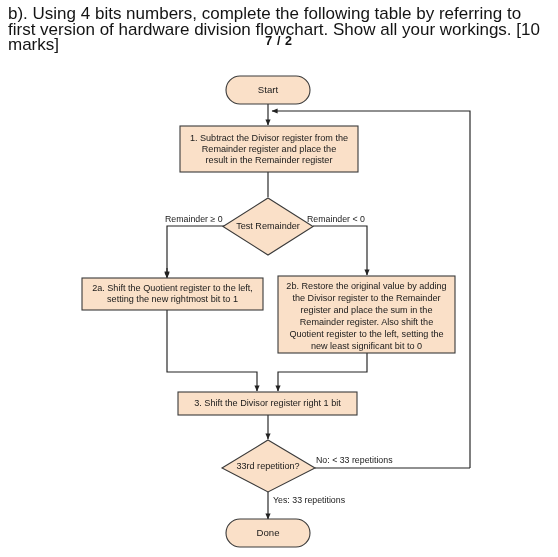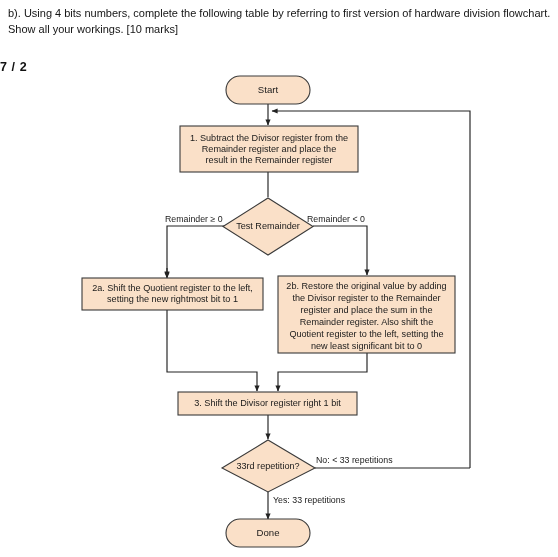--- a/index.html
+++ b/index.html
@@ -15,32 +15,32 @@
     font-family: "Liberation Sans", sans-serif;
     color: #1a1a1a;
   }
 
   
   #question-text {
     position: absolute;
     left: 8px;
     top: 6px;
     width: 544px;
-    font-size: 11px;
+    font-size: 17px;
     line-height: 15.5px;
     color: #141414;
   }
 
   
   #fraction-heading {
     position: absolute;
     left: 0;
-    top: 60px;
+    top: 34px;
     width: 558px;
-    text-align: left;
+    text-align: center;
     font-size: 12.5px;
     font-weight: bold;
     letter-spacing: 0.6px;
     color: #111111;
   }
 
   
   #flowchart-canvas {
     position: absolute;
     left: 0;

